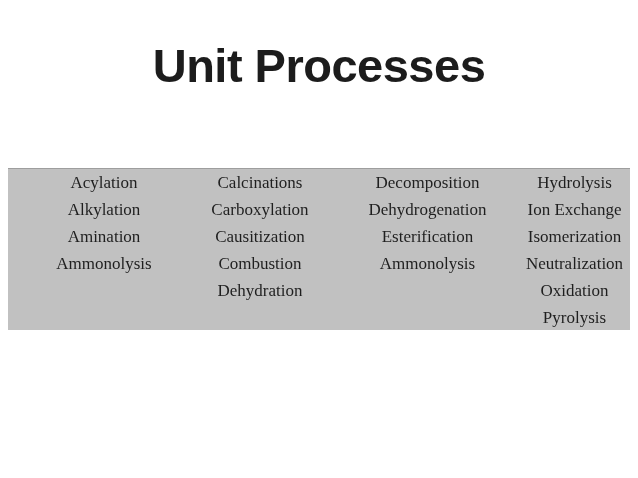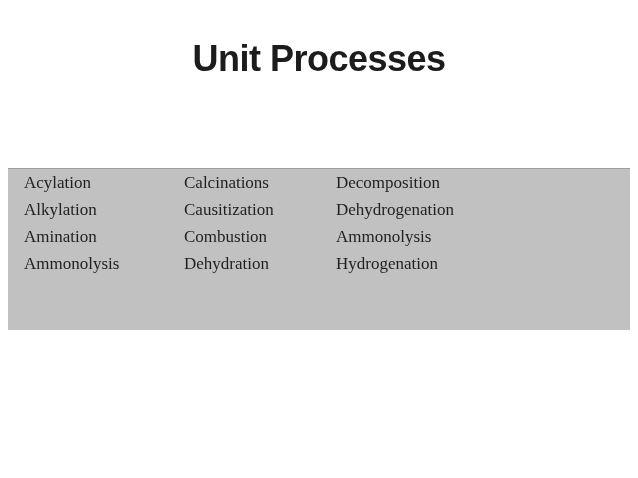--- a/index.html
+++ b/index.html
@@ -18,37 +18,38 @@
     height: 478px;
     background: #ffffff;
   }
   .slide-title {
     position: absolute;
     top: 38px;
     left: 0;
     width: 100%;
     text-align: center;
     font-family: "Liberation Sans", sans-serif;
-    font-size: 36px;
+    font-size: 47px;
     font-weight: 700;
     letter-spacing: -0.5px;
     color: #1c1c1c;
   }
   .process-table {
     position: absolute;
     left: 8px;
     top: 168px;
     width: 622px;
     height: 162px;
     background: #c1c1c1;
     border-top: 1px solid #9e9e9e;
     box-sizing: border-box;
     display: grid;
     grid-template-columns: 160px 152px 183px 1fr;
     padding-left: 16px;
+    text-align: center;
   }
   .process-column {
     display: flex;
     flex-direction: column;
   }
   .process-cell {
     height: 27px;
     line-height: 27px;
     font-family: "Liberation Serif", serif;
     font-size: 17px;
@@ -67,27 +68,36 @@
 
     <div class="process-column">
       <div class="process-cell">Acylation</div>
       <div class="process-cell">Alkylation</div>
       <div class="process-cell">Amination</div>
       <div class="process-cell">Ammonolysis</div>
     </div>
 
     <div class="process-column">
       <div class="process-cell">Calcinations</div>
+      <div class="process-cell">Carboxylation</div>
       <div class="process-cell">Causitization</div>
       <div class="process-cell">Combustion</div>
       <div class="process-cell">Dehydration</div>
     </div>
 
     <div class="process-column">
       <div class="process-cell">Decomposition</div>
       <div class="process-cell">Dehydrogenation</div>
+      <div class="process-cell">Esterification</div>
       <div class="process-cell">Ammonolysis</div>
-      <div class="process-cell">Hydrogenation</div>
     </div>
 
+    <div class="process-column">
+      <div class="process-cell">Hydrolysis</div>
+      <div class="process-cell">Ion Exchange</div>
+      <div class="process-cell">Isomerization</div>
+      <div class="process-cell">Neutralization</div>
+      <div class="process-cell">Oxidation</div>
+      <div class="process-cell">Pyrolysis</div>
+    </div>
 
   </div>
 </div>
 
 </body></html>

